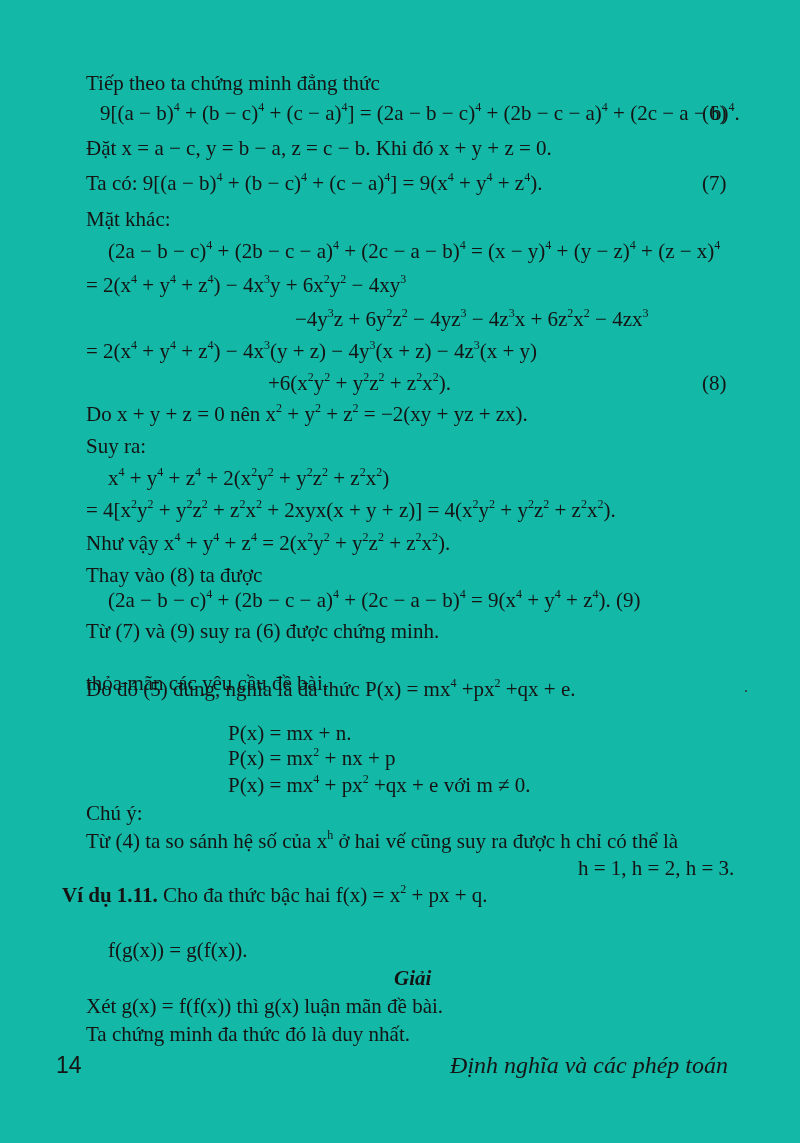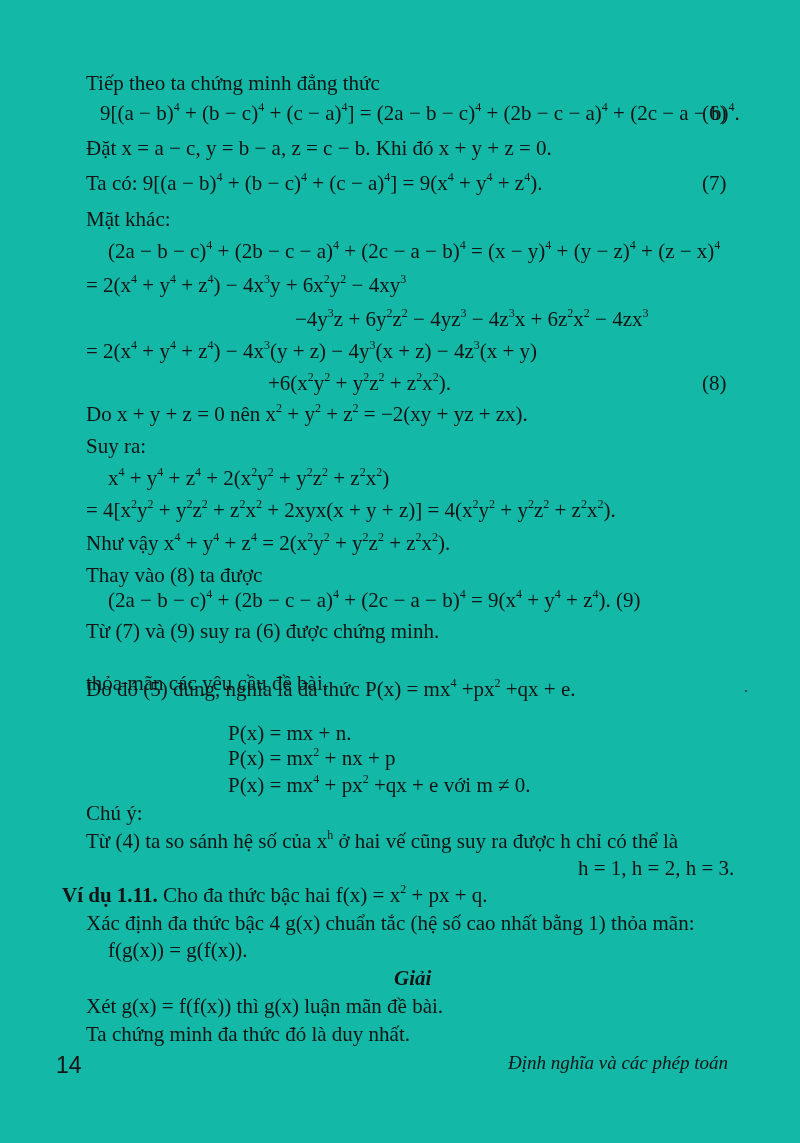--- a/index.html
+++ b/index.html
@@ -5,21 +5,21 @@
   html, body { margin: 0; padding: 0; background: #ffffff; }
   body { width: 800px; height: 1143px; position: relative; overflow: hidden;
          font-family: "Liberation Serif", "DejaVu Serif", serif; color: #141414; }
   .page { position: absolute; left: 0; top: 0; width: 800px; height: 1143px; background: #14b8a6; }
   .ln { position: absolute; font-size: 21px; line-height: 26px; white-space: nowrap; }
   .ln sup { font-size: 12px; vertical-align: 9px; line-height: 0; }
   .eqno { position: absolute; font-size: 21px; line-height: 26px; }
   .bold { font-weight: bold; }
   .it { font-style: italic; }
   .footer-num { position: absolute; left: 56px; top: 1052px; font-family: "Liberation Sans", sans-serif; font-size: 23px; }
-  .footer-title { position: absolute; right: 72px; top: 1052px; font-style: italic; font-size: 19px; }
+  .footer-title { position: absolute; right: 72px; top: 1052px; font-style: italic; font-size: 24px; }
   .dot { position: absolute; width: 2px; height: 2px; background: #333; border-radius: 1px; }
 </style>
 </head>
 <body>
 
 <div class="page">
   <div class="ln" style="left:86px;top:70px;">Tiếp theo ta chứng minh đẳng thức</div>
   <div class="ln" style="left:100px;top:100px;text-align:right;">9[(a − b)<sup>4</sup> + (b − c)<sup>4</sup> + (c − a)<sup>4</sup>] = (2a − b − c)<sup>4</sup> + (2b − c − a)<sup>4</sup> + (2c − a − b)<sup>4</sup>.</div>
   <div class="eqno" style="left:702px;top:100px;">(6)</div>
 
@@ -53,21 +53,20 @@
   <div class="ln" style="left: 228px; top: 772px;">P(x) = mx<sup>4</sup> + px<sup>2</sup> +qx + e với m ≠ 0.</div>
 
   <div class="ln" style="left: 86px; top: 800px;">Chú ý:</div>
   <div class="ln" style="left: 86px; top: 828px;">Từ (4) ta so sánh hệ số của  x<sup>h</sup>  ở hai vế cũng suy ra được h chỉ có thể là</div>
   <div class="ln" style="left: 578px; top: 855px;">h = 1, h = 2, h = 3.</div>
 
   <div class="ln" style="left: 62px; top: 882px;">
     <span class="bold">Ví dụ 1.11.</span>
     <span>Cho đa thức bậc hai f(x) = x<sup>2</sup> + px + q.</span>
   </div>
-  <div class="ln" style="left: 86px; top: 910px;">Xác định đa thức bậc 4 g(x) chuẩn tắc (hệ số cao nhất bằng 1) thỏa mãn:</div>
   <div class="ln" style="left: 108px; top: 937px;">f(g(x)) = g(f(x)).</div>
   <div class="ln bold it" style="left: 394px; top: 965px;">Giải</div>
   <div class="ln" style="left: 86px; top: 993px;">Xét g(x) = f(f(x)) thì g(x) luận mãn đề bài.</div>
 
   <div class="footer-num">14</div>
   <div class="footer-title">Định nghĩa và các phép toán</div>
 <div class="ln" style="left: 86px; top: 1021px;">Ta chứng minh đa thức đó là duy nhất.</div>
   </div>
 
 </body></html>

